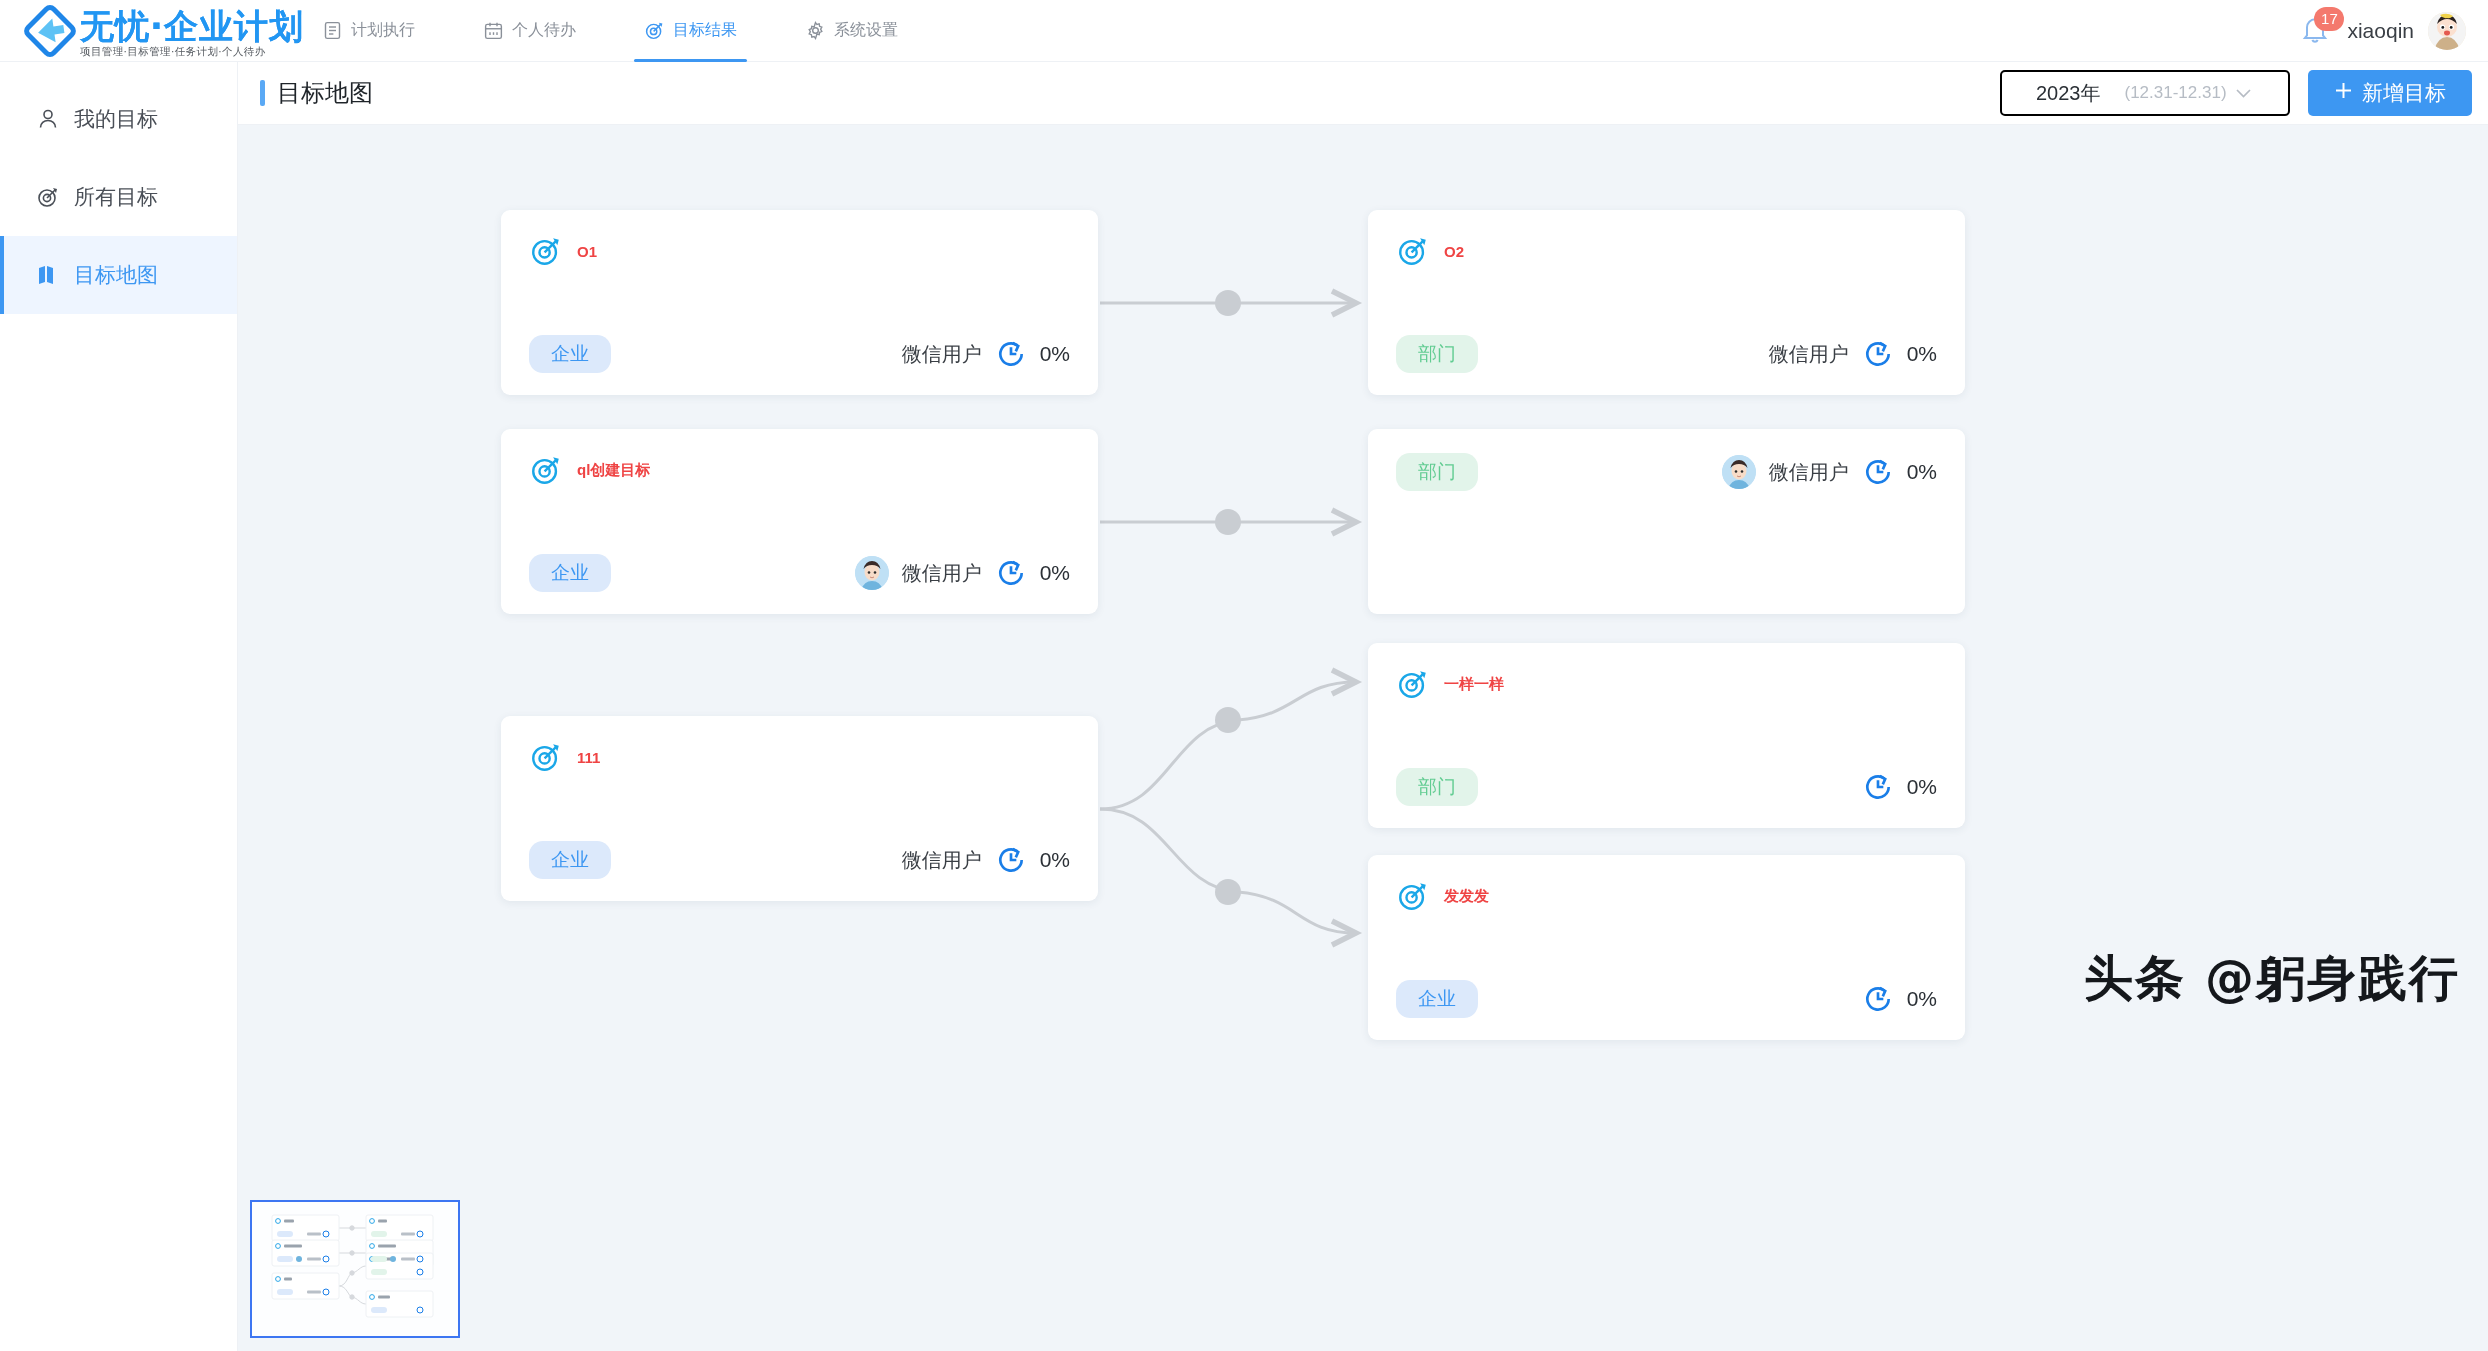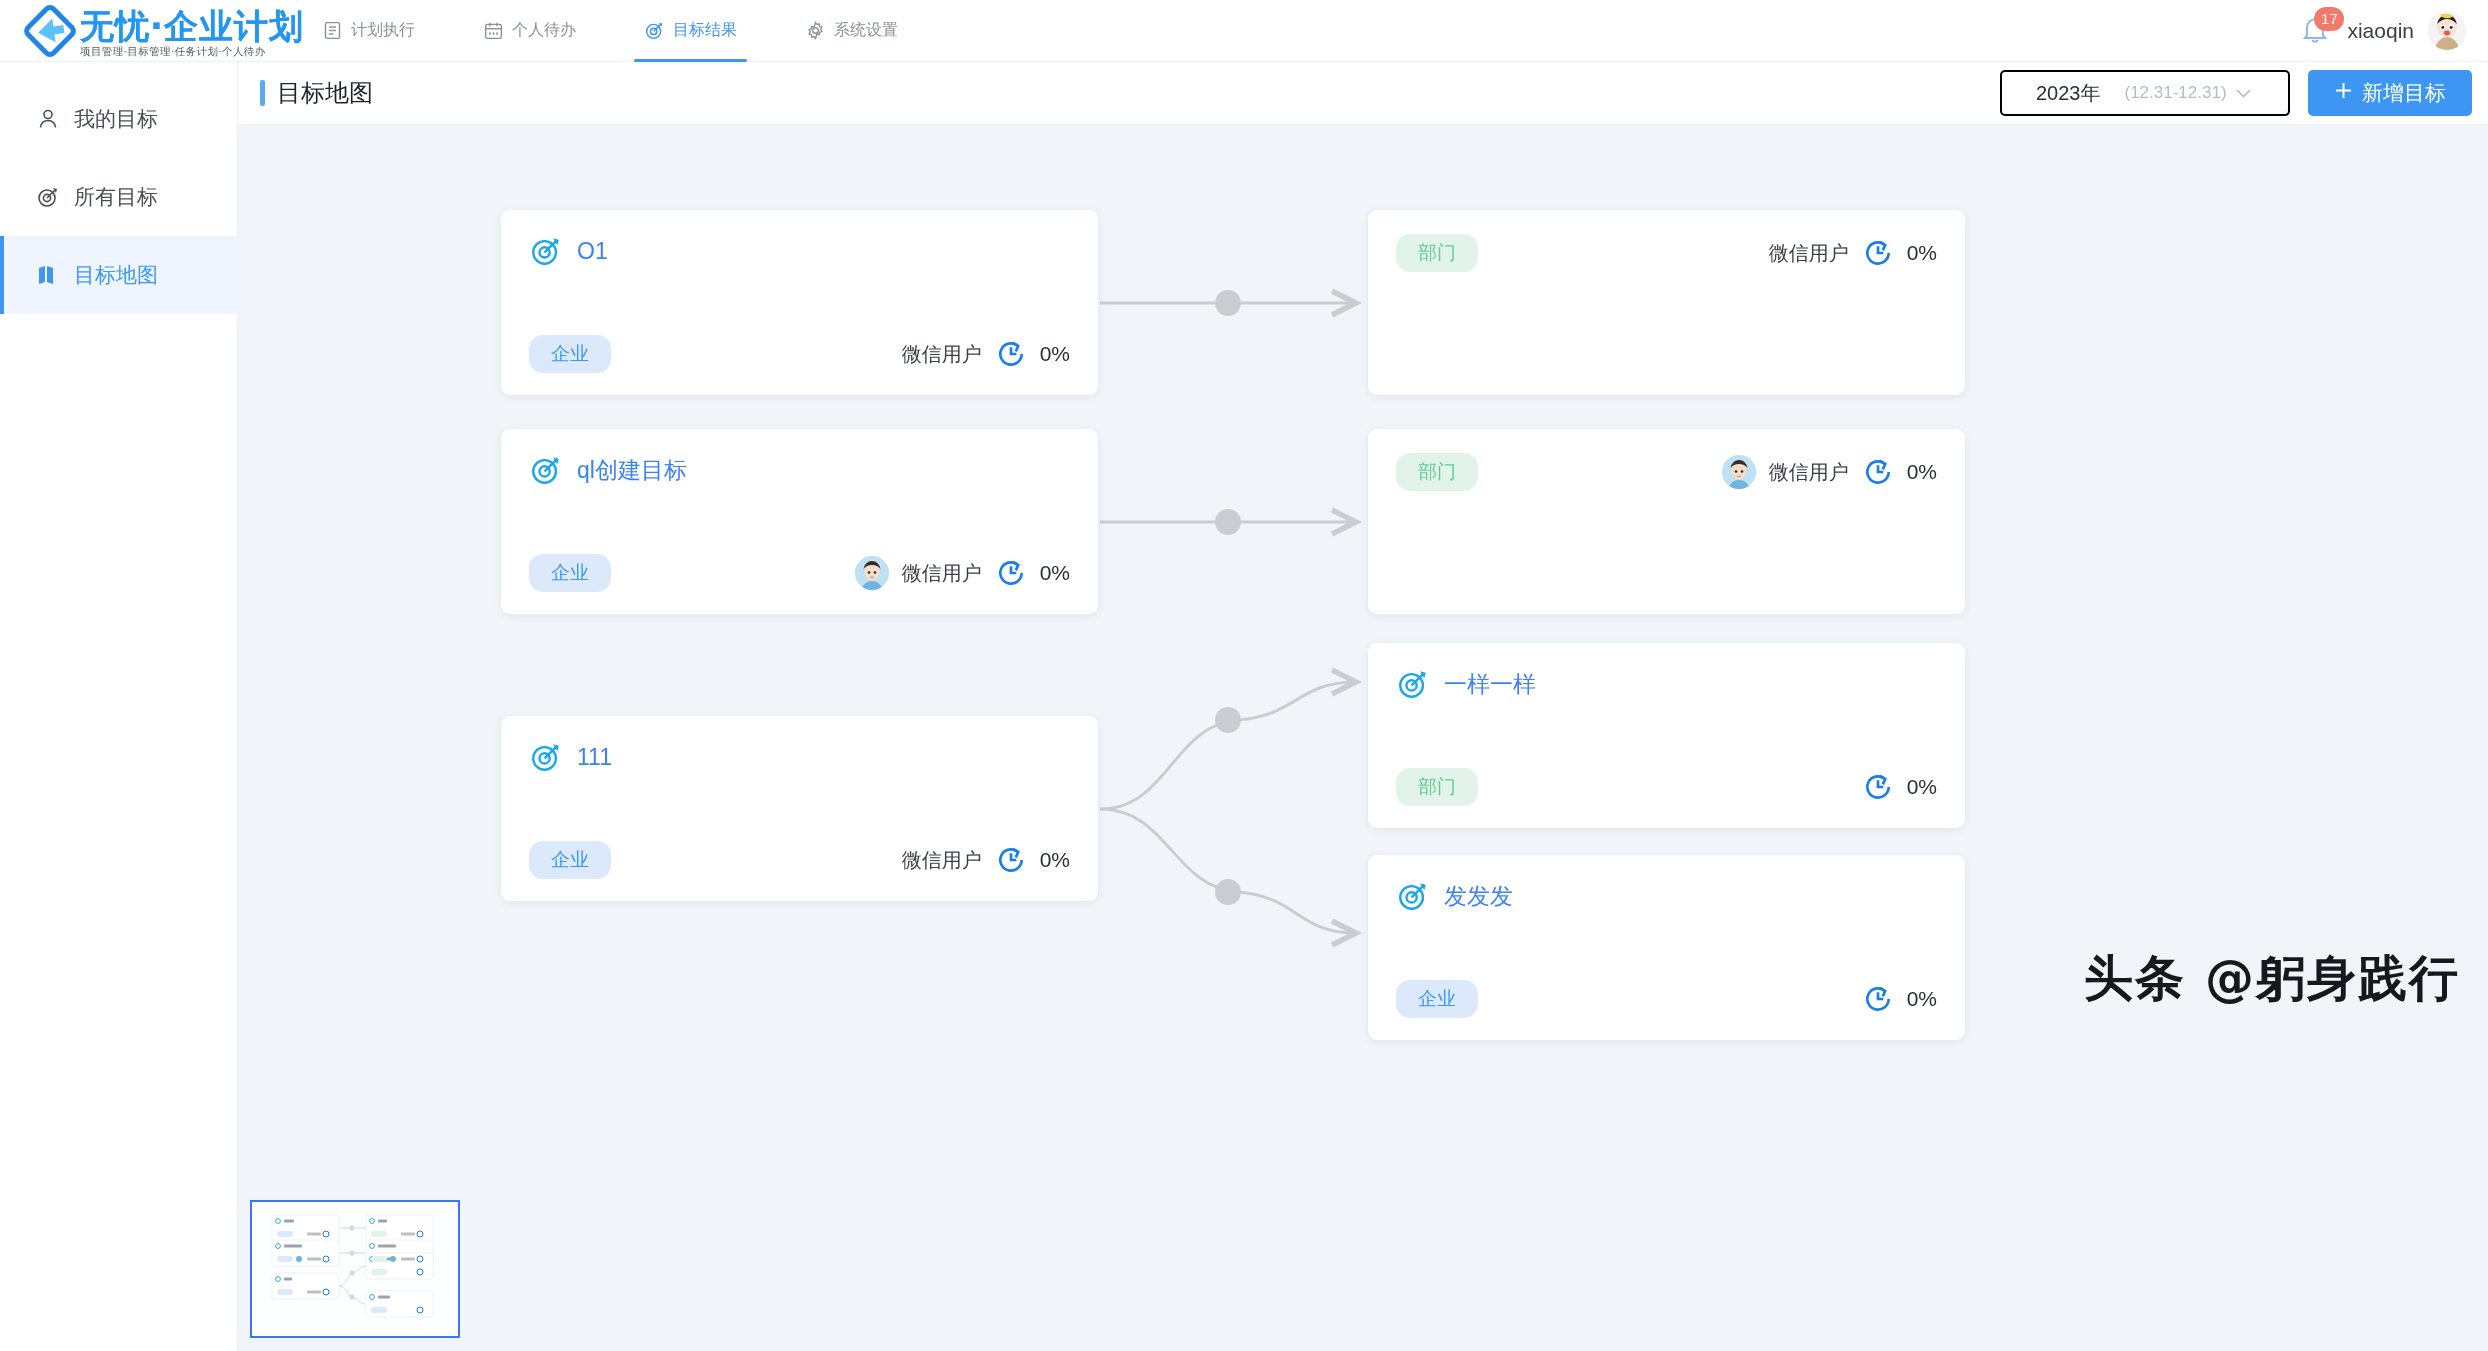--- a/index.html
+++ b/index.html
@@ -109,21 +109,21 @@
   .edges { position: absolute; inset: 0; width: 2250px; height: 1226px; }
 
   .card {
     position: absolute; background: #ffffff; border-radius: 9px;
     box-shadow: 0 2px 9px rgba(38,62,90,.08); cursor: pointer;
     display: flex; flex-direction: column; justify-content: space-between;
     padding: 24px 28px 22px 28px;
   }
   .card-head { display: flex; align-items: center; gap: 14px; }
   .target-ico { width: 34px; height: 34px; display: block; flex: 0 0 34px; }
-  .card-title { font-size: 23px; color: #3b82f6; white-space: nowrap; }
+  .card-title { font-size: 15px; color: #ef4444; white-space: nowrap; font-weight: bold; }
 
   .card-foot { display: flex; align-items: center; }
   .tag {
     border-radius: 14px; font-size: 19px; padding: 6px 22px; white-space: nowrap;
   }
   .tag.qiye { background: #dce9fb; color: #3d97f2; }
   .tag.bumen { background: #e2f4ea; color: #62cc92; }
   .foot-right { margin-left: auto; display: flex; align-items: center; gap: 13px; }
   .owner-avatar {
     width: 34px; height: 34px; border-radius: 50%; background: #bfe0f5;
@@ -367,20 +367,31 @@
                 <path d="M13.2 3.6 L17.4 6 L15.6 10"></path>
               <path d="M12 7 L12 12 L16 12"></path>
             </svg>
           </span>
           <span class="pct">0%</span>
         </span>
       </div>
     </div>
 
     <div class="card" style="left:1130px;top:85px;width:597px;height:185px;">
+      <div class="card-head">
+        <span class="target-ico">
+          <svg class="target-ico" viewBox="0 0 24 24" fill="none" stroke="#1aa7e8" stroke-width="1.7">
+            <circle cx="11" cy="13" r="8"></circle>
+              <circle cx="11" cy="13" r="3.6"></circle>
+            <path d="M11 13 L19 5"></path>
+              <path d="M17 3 L21 4 L20 8 Z" fill="#1aa7e8" stroke="none"></path>
+          </svg>
+        </span>
+        <span class="card-title">O2</span>
+      </div>
       <div class="card-foot">
         <span class="tag bumen">部门</span>
         <span class="foot-right">
           <span class="owner-name">微信用户</span>
           <span class="clock-ico">
             <svg class="clock-ico" viewBox="0 0 24 24" fill="none" stroke="#1a7ee8" stroke-width="2">
               <path d="M20 12 a8 8 0 1 1 -3.2 -6.4"></path>
                 <path d="M13.2 3.6 L17.4 6 L15.6 10"></path>
               <path d="M12 7 L12 12 L16 12"></path>
             </svg>

